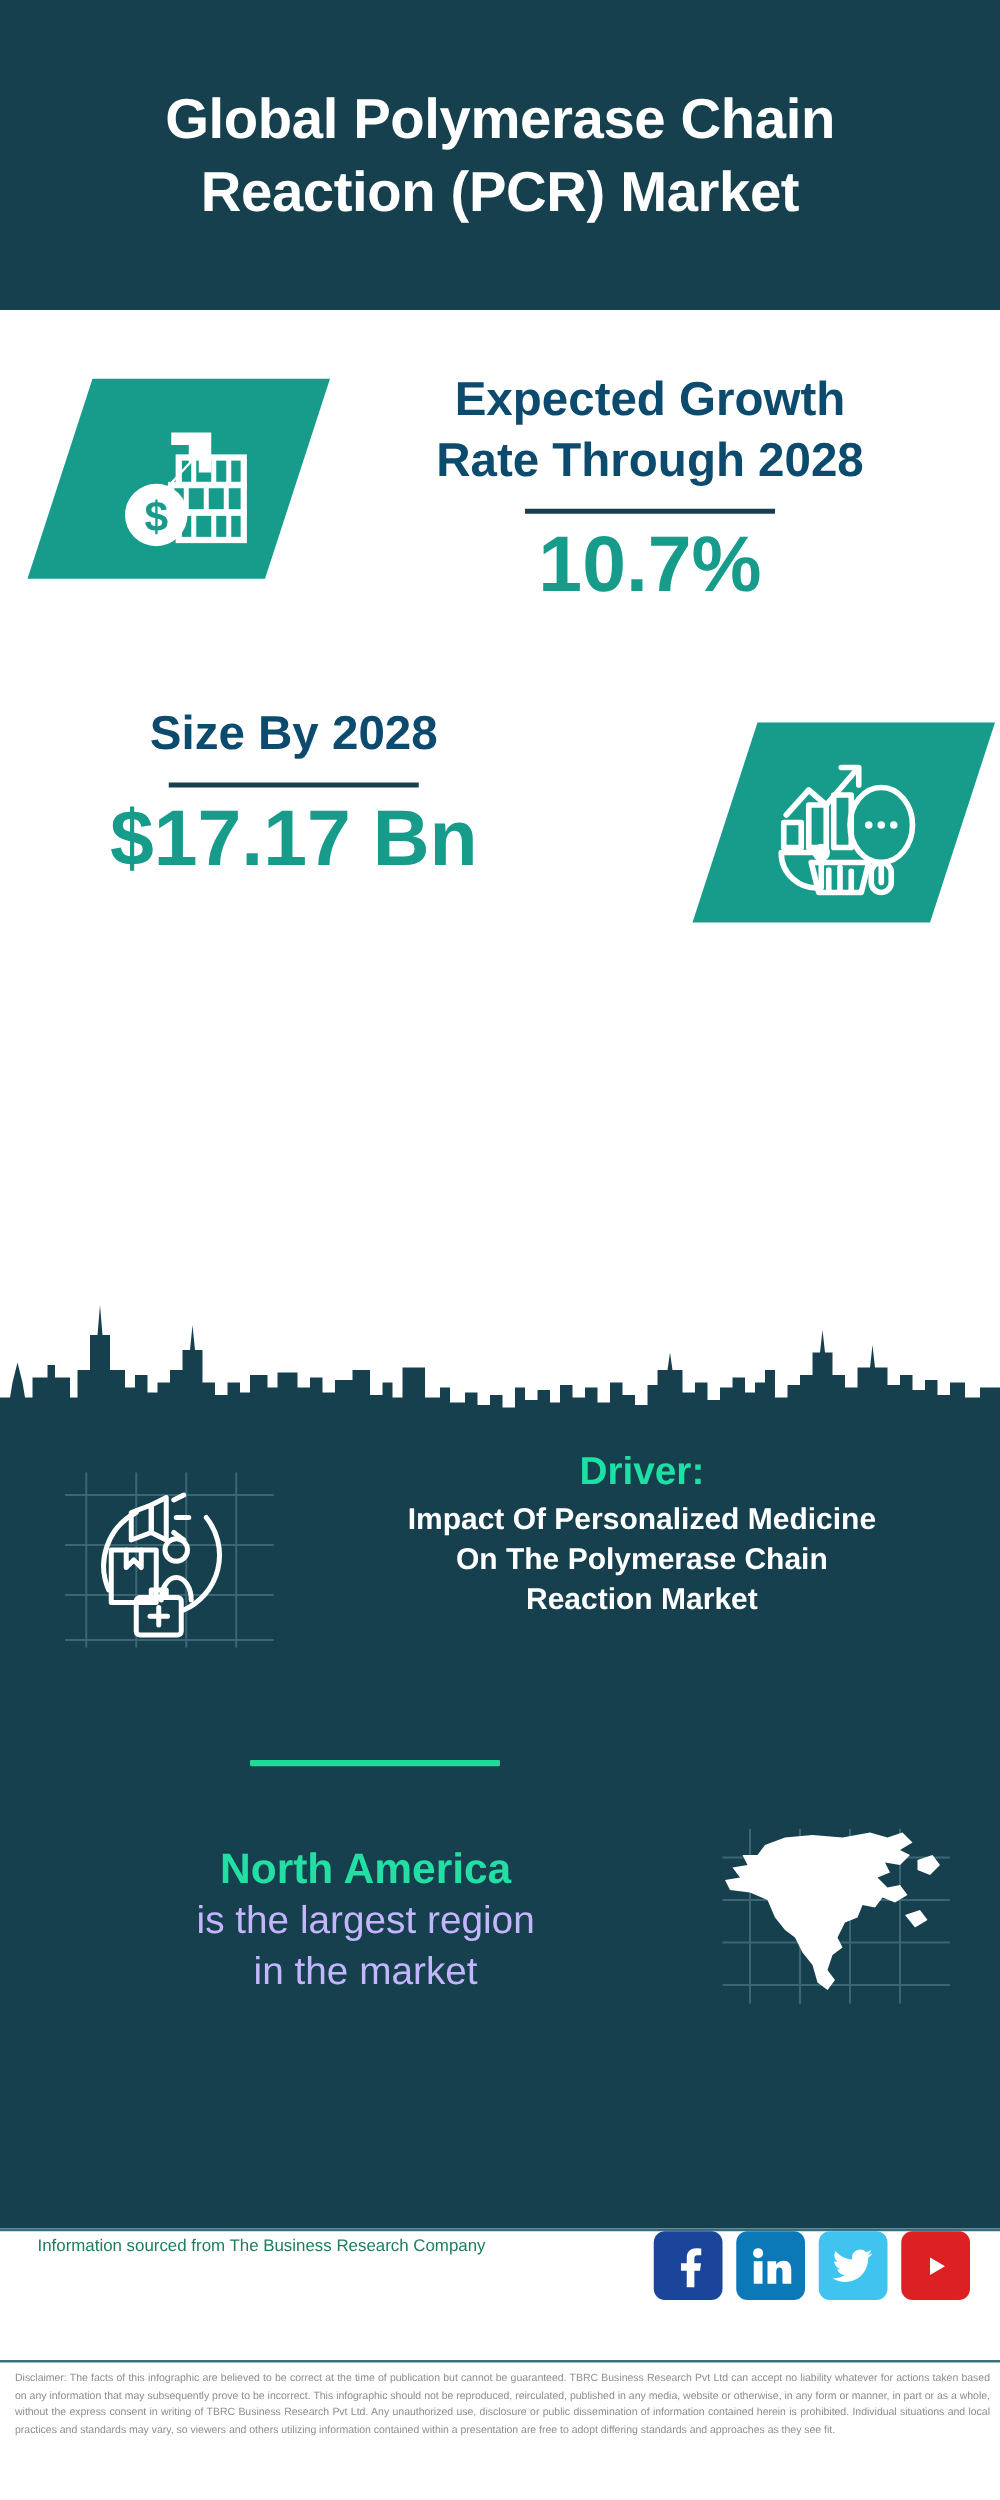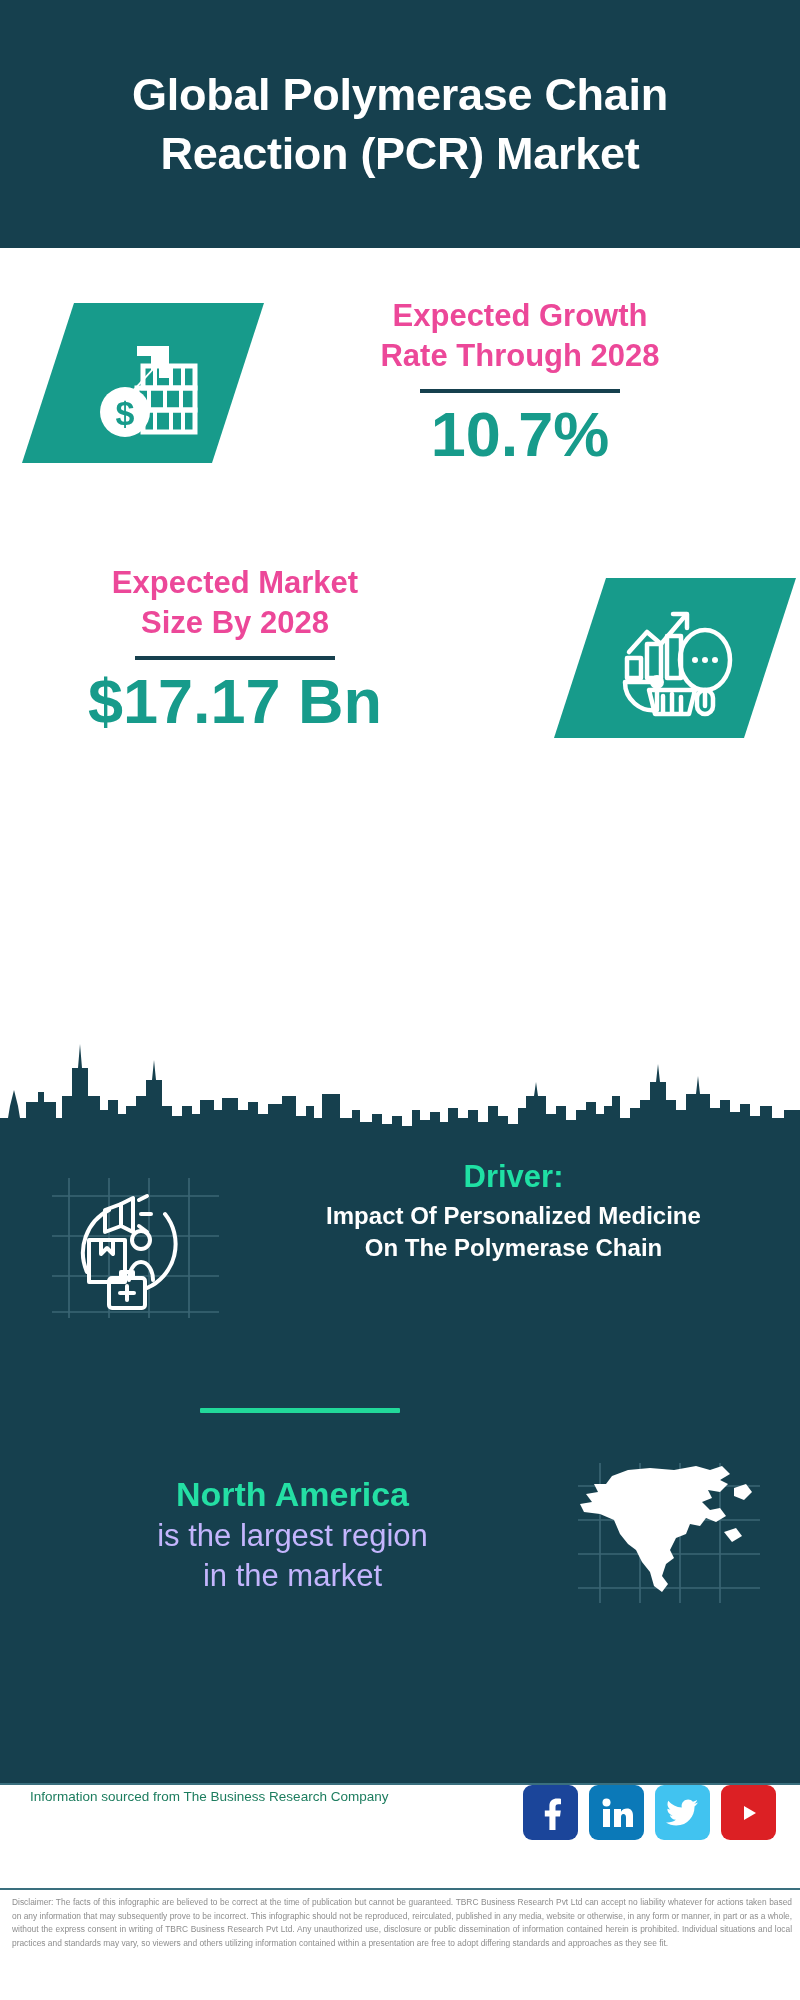--- a/index.html
+++ b/index.html
@@ -35,21 +35,21 @@
     position:absolute;inset:0;transform:skewX(18deg);
     display:flex;align-items:center;justify-content:center;
   }
 
   
   .growth-icon{left:48px;top:55px;width:190px;height:160px;}
   .growth-text{
     position:absolute;left:280px;top:48px;width:480px;text-align:center;
   }
   .stat-head{
-    color:#ec4899;font-weight:bold;font-size:31px;line-height:1.28;
+    color:#0c4a6e;font-weight:bold;font-size:38px;line-height:1.28;
   }
   .rule{
     height:4px;background:#16404e;margin:14px auto 8px auto;width:200px;
   }
   .stat-value{
     color:#179b8b;font-weight:bold;font-size:63px;line-height:1.05;
   }
 
   
   .market-text{
@@ -177,21 +177,20 @@
     </div>
 
     <div class="growth-text">
       <div class="stat-head">Expected Growth</div>
       <div class="stat-head">Rate Through 2028</div>
       <div class="rule"></div>
       <div class="stat-value">10.7%</div>
     </div>
 
     <div class="market-text">
-      <div class="stat-head">Expected Market</div>
       <div class="stat-head">Size By 2028</div>
       <div class="rule"></div>
       <div class="stat-value">$17.17 Bn</div>
     </div>
 
     <div class="para market-icon">
       <div class="glyph">
         <svg width="125" height="120" viewBox="0 0 125 120">
           <g fill="none" stroke="#ffffff" stroke-width="4.5" stroke-linejoin="round" stroke-linecap="round">
 
@@ -267,20 +266,21 @@
             <path d="M74 110 L74 104 L86 104 L86 110"></path>
             <line x1="80" y1="118" x2="80" y2="132"></line>
             <line x1="73" y1="125" x2="87" y2="125"></line>
           </g>
         </svg>
       </div>
       <div class="driver-text">
         <div class="driver-label">Driver:</div>
         <div class="driver-body">Impact Of Personalized Medicine</div>
         <div class="driver-body">On The Polymerase Chain</div>
+        <div class="driver-body">Reaction Market</div>
       </div>
     </div>
 
     <div class="mint-rule"></div>
 
     <div class="region-row">
       <div class="region-text">
         <div class="region-name">North America</div>
         <div class="region-sub">is the largest region</div>
         <div class="region-sub">in the market</div>

